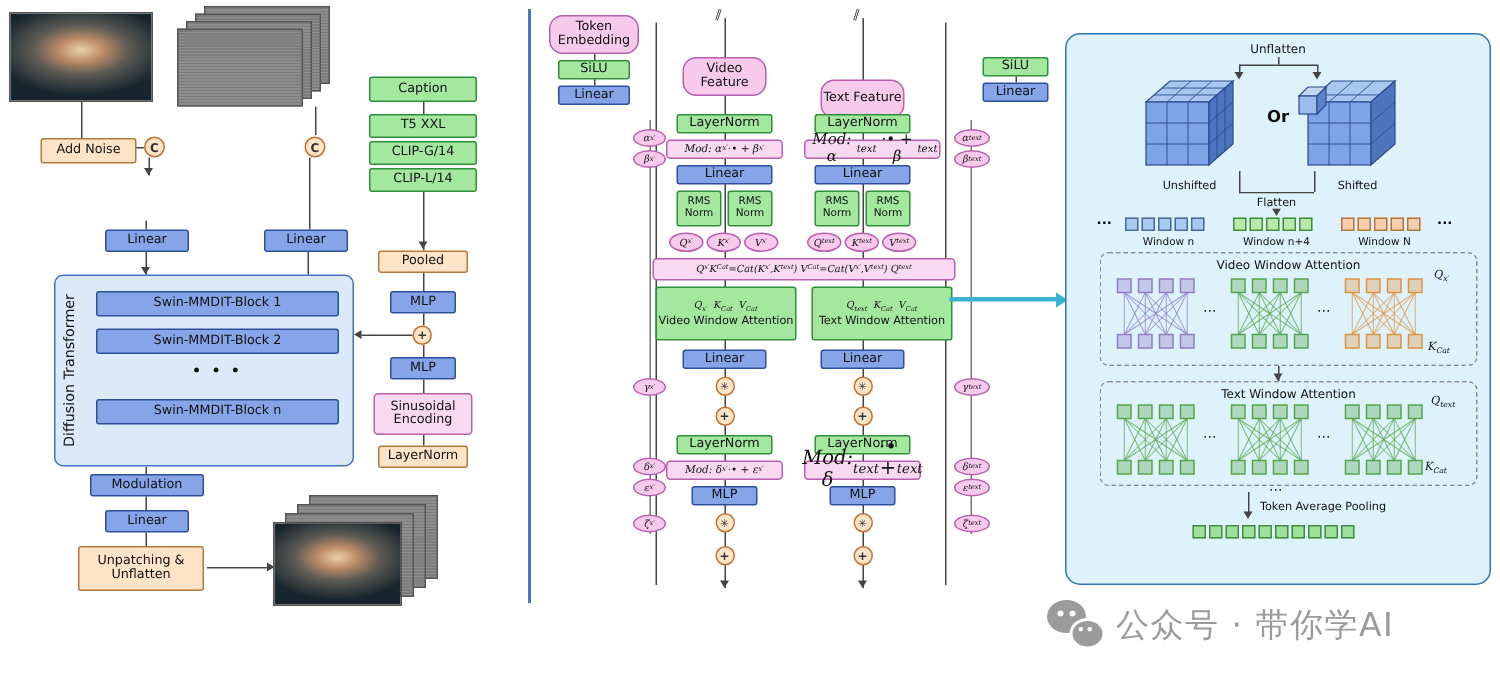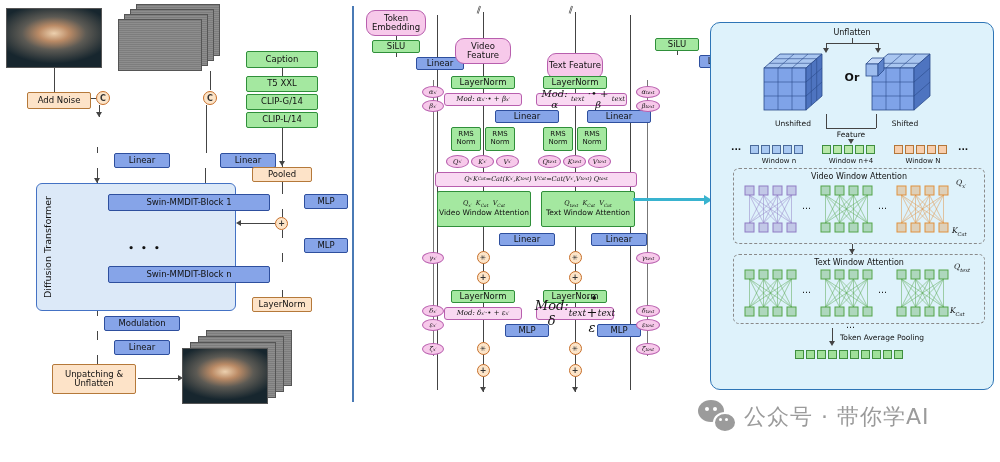--- a/index.html
+++ b/index.html
@@ -1,21 +1,21 @@
 <!DOCTYPE html>
 <html><head>
 <meta charset="utf-8">
 <style>
   html,body{margin:0;padding:0;background:#fff;}
   #canvas{position:relative;width:1000px;height:462px;background:#fff;overflow:hidden;
           font-family:"DejaVu Sans",sans-serif;font-size:9px;color:#111;}
   .abs{position:absolute;box-sizing:border-box;}
   .box{position:absolute;box-sizing:border-box;display:flex;align-items:center;justify-content:center;
        text-align:center;border:1px solid #333;border-radius:2px;line-height:1.08;padding:1px;font-size:8.5px;}
-  .blue{background:#86a4e8;border-color:#2e4f9e;margin-left:44px;}
+  .blue{background:#86a4e8;border-color:#2e4f9e;}
   .green{background:#a4e8a0;border-color:#2f8f3a;}
   .peach{background:#fde3c8;border-color:#b5793a;}
   .pink{background:#f7c9ea;border-color:#b85fae;border-radius:9px;}
   .pinkbox{background:#f9d9f2;border-color:#b85fae;border-radius:3px;}
   .ellip{position:absolute;box-sizing:border-box;border-radius:50%;background:#f7c9ea;border:1px solid #b85fae;
          display:flex;align-items:center;justify-content:center;font-size:6.5px;}
   .math{font-style:italic;font-family:"DejaVu Serif",serif;}
   sub{font-size:68%;}
   .opc{position:absolute;box-sizing:border-box;border-radius:50%;background:#fce4c8;border:1.3px solid #c76f2a;
        display:flex;align-items:center;justify-content:center;font-size:8px;font-weight:bold;color:#333;}
@@ -84,27 +84,29 @@
   <div class="box blue" style="left:176px;top:153px;width:56px;height:15px">Linear</div>
 
   <div class="box green" style="left:246px;top:51px;width:72px;height:17px">Caption</div>
   <div class="box green" style="left:246px;top:76px;width:72px;height:16px">T5 XXL</div>
   <div class="box green" style="left:246px;top:94px;width:72px;height:16px">CLIP-G/14</div>
   <div class="box green" style="left:246px;top:112px;width:72px;height:16px">CLIP-L/14</div>
 
   <div class="abs" style="left:36px;top:183px;width:200px;height:128px;background:#dce9f8;border:1.2px solid #4472c4;border-radius:6px"></div>
   <div class="abs ctr" style="left:39px;top:186px;width:16px;height:122px;writing-mode:vertical-rl;transform:rotate(180deg);font-size:9.5px">Diffusion Transformer</div>
   <div class="box blue" style="left:64px;top:194px;width:162px;height:17px">Swin-MMDIT-Block 1</div>
+  <div class="box blue" style="left:64px;top:219px;width:162px;height:17px">Swin-MMDIT-Block 2</div>
   <div class="lbl ctr" style="left:100px;top:241px;width:90px;height:14px;font-weight:bold;letter-spacing:2px">• • •</div>
   <div class="box blue" style="left:64px;top:266px;width:162px;height:17px">Swin-MMDIT-Block n</div>
 
   <div class="box peach" style="left:252px;top:167px;width:60px;height:15px">Pooled</div>
   <div class="box blue" style="left:260px;top:194px;width:44px;height:15px">MLP</div>
   <div class="opc" style="left:275px;top:217px;width:13px;height:13px">+</div>
   <div class="box blue" style="left:260px;top:238px;width:44px;height:15px">MLP</div>
+  <div class="box pinkbox" style="left:249px;top:262px;width:66px;height:28px">Sinusoidal Encoding</div>
   <div class="box peach" style="left:252px;top:297px;width:60px;height:15px">LayerNorm</div>
 
   <div class="box blue" style="left:60px;top:316px;width:76px;height:15px">Modulation</div>
   <div class="box blue" style="left:70px;top:340px;width:56px;height:15px">Linear</div>
   <div class="box peach" style="left:52px;top:364px;width:84px;height:30px">Unpatching &amp; Unflatten</div>
 
   <div class="frame noise" style="left:206px;top:330px;width:86px;height:56px"></div>
   <div class="frame noise" style="left:198px;top:336px;width:86px;height:56px"></div>
   <div class="frame noise" style="left:190px;top:342px;width:86px;height:56px"></div>
   <div class="frame photo" style="left:182px;top:348px;width:86px;height:56px"></div>
@@ -254,21 +256,21 @@
 
   <div class="lbl ctr" style="left:840px;top:70px;width:24px;height:14px;font-size:11px;font-weight:bold">Or</div>
   <div class="lbl ctr" style="left:760px;top:118px;width:66px;height:10px;font-size:7.5px">Unshifted</div>
   <div class="lbl ctr" style="left:872px;top:118px;width:66px;height:10px;font-size:7.5px">Shifted</div>
 
   <div class="vline" style="left:826px;top:114px;height:14px"></div>
   <div class="vline" style="left:876px;top:114px;height:14px"></div>
   <div class="hline" style="left:826px;top:128px;width:50px"></div>
   <div class="vline" style="left:851px;top:128px;height:12px"></div>
   <div class="tri-d" style="left:847.5px;top:139px"></div>
-  <div class="lbl ctr" style="left:827px;top:129px;width:48px;height:10px;font-size:7.5px;background:#def2fb">Feature</div>
+  <div class="lbl ctr" style="left:827px;top:129px;width:48px;height:10px;font-size:7.5px;background:#def2fb">Flatten</div>
 
   <div class="lbl" style="left:731px;top:142px;font-size:9px;font-weight:bold">...</div>
   <div class="tok-row" style="left:750px;top:145px">
       <span class="tok" style="background: rgb(169, 201, 242);"></span>
       <span class="tok" style="background: rgb(169, 201, 242);"></span>
       <span class="tok" style="background: rgb(169, 201, 242);"></span>
       <span class="tok" style="background: rgb(169, 201, 242);"></span>
       <span class="tok" style="background: rgb(169, 201, 242);"></span>
     </div>
   <div class="tok-row greenb" style="left:822px;top:145px">

